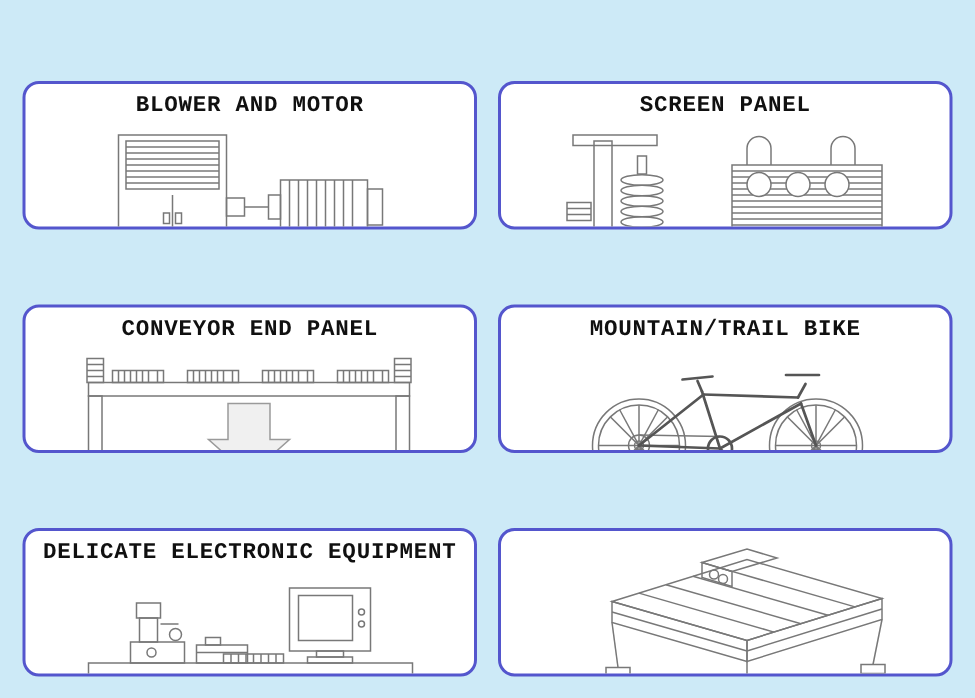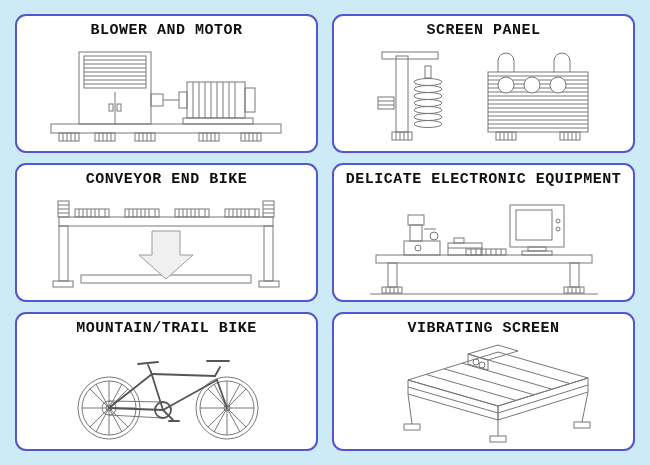--- a/index.html
+++ b/index.html
@@ -20,20 +20,21 @@
     width:620px;height:437px;
   }
   .panel{
     background:#ffffff;
     border:2px solid #5456cd;
     border-radius:11px;
     box-sizing:border-box;
     display:flex;flex-direction:column;align-items:center;
     padding-top:7px;overflow:hidden;
     cursor:pointer;
+    margin-top:40px;
   }
   .panel-title{
     font-size:15px;font-weight:bold;color:#101010;
     letter-spacing:0.5px;white-space:nowrap;
     text-align:center;line-height:1.1;
   }
   .drawing{
     flex:1;width:100%;
     display:flex;align-items:center;justify-content:center;
   }
@@ -156,21 +157,21 @@
             <circle cx="184" cy="43" r="8" class="fillw"></circle>
             <circle cx="210" cy="43" r="8" class="fillw"></circle>
             <use href="#mtB" x="148" y="90"></use>
               <use href="#mtB" x="212" y="90"></use>
           </g>
         </svg>
       </div>
     </div>
 
     <div class="panel">
-      <div class="panel-title">CONVEYOR END BIKE</div>
+      <div class="panel-title">CONVEYOR END PANEL</div>
       <div class="drawing">
         <svg width="272" height="106" viewBox="0 0 272 106">
           <defs>
             <g id="rlC" class="ink">
               <rect x="0" y="0" width="34" height="8"></rect>
               <line x1="4" y1="0" x2="4" y2="8"></line>
                 <line x1="8" y1="0" x2="8" y2="8"></line>
               <line x1="12" y1="0" x2="12" y2="8"></line>
                 <line x1="16" y1="0" x2="16" y2="8"></line>
               <line x1="20" y1="0" x2="20" y2="8"></line>
@@ -195,73 +196,20 @@
             <use href="#rlC" x="144" y="18"></use>
               <use href="#rlC" x="194" y="18"></use>
 
             <rect x="28" y="35" width="9" height="55"></rect>
             <rect x="233" y="35" width="9" height="55"></rect>
             <rect x="50" y="84" width="170" height="8"></rect>
             <rect x="22" y="90" width="20" height="6"></rect>
             <rect x="228" y="90" width="20" height="6"></rect>
           </g>
           <path class="arrow" d="M121 40 h28 v24 h13 l-27 24 -27 -24 h13 z"></path>
-        </svg>
-      </div>
-    </div>
-
-    <div class="panel">
-      <div class="panel-title">DELICATE ELECTRONIC EQUIPMENT</div>
-      <div class="drawing">
-        <svg width="272" height="106" viewBox="0 0 272 106">
-          <defs>
-            <g id="mtE" class="ink">
-              <rect x="0" y="0" width="20" height="6"></rect>
-              <line x1="4" y1="0" x2="4" y2="6"></line>
-                <line x1="8" y1="0" x2="8" y2="6"></line>
-              <line x1="12" y1="0" x2="12" y2="6"></line>
-                <line x1="16" y1="0" x2="16" y2="6"></line>
-            </g>
-          </defs>
-          <g class="ink">
-
-            <rect x="28" y="64" width="216" height="8"></rect>
-            <rect x="40" y="72" width="9" height="24"></rect>
-            <rect x="222" y="72" width="9" height="24"></rect>
-            <use href="#mtE" x="34" y="96"></use>
-              <use href="#mtE" x="216" y="96"></use>
-            <line x1="22" y1="103" x2="250" y2="103"></line>
-
-            <rect x="162" y="14" width="54" height="42"></rect>
-            <rect x="168" y="19" width="36" height="30"></rect>
-            <circle cx="210" cy="30" r="2"></circle>
-              <circle cx="210" cy="38" r="2"></circle>
-            <rect x="180" y="56" width="18" height="4"></rect>
-            <rect x="174" y="60" width="30" height="4"></rect>
-
-            <rect x="118" y="58" width="40" height="6"></rect>
-            <line x1="123" y1="58" x2="123" y2="64"></line>
-              <line x1="128" y1="58" x2="128" y2="64"></line>
-            <line x1="133" y1="58" x2="133" y2="64"></line>
-              <line x1="138" y1="58" x2="138" y2="64"></line>
-            <line x1="143" y1="58" x2="143" y2="64"></line>
-              <line x1="148" y1="58" x2="148" y2="64"></line>
-            <line x1="153" y1="58" x2="153" y2="64"></line>
-
-            <rect x="56" y="50" width="36" height="14"></rect>
-            <rect x="62" y="34" width="12" height="16"></rect>
-            <rect x="60" y="24" width="16" height="10"></rect>
-            <line x1="76" y1="38" x2="88" y2="38"></line>
-            <circle cx="86" cy="45" r="4"></circle>
-              <circle cx="70" cy="57" r="3"></circle>
-
-            <rect x="100" y="52" width="34" height="12"></rect>
-            <line x1="100" y1="57" x2="134" y2="57"></line>
-            <rect x="106" y="47" width="10" height="5"></rect>
-          </g>
         </svg>
       </div>
     </div>
 
     <div class="panel">
       <div class="panel-title">MOUNTAIN/TRAIL BIKE</div>
       <div class="drawing">
         <svg width="272" height="106" viewBox="0 0 272 106">
           <g class="ink">
             <circle cx="78" cy="68" r="31"></circle>
@@ -303,21 +251,73 @@
             <line x1="78" y1="68" x2="121" y2="34"></line>
             <line x1="78" y1="68" x2="132" y2="70"></line>
             <line x1="132" y1="70" x2="142" y2="80"></line>
             <line x1="138" y1="81" x2="148" y2="81"></line>
           </g>
         </svg>
       </div>
     </div>
 
     <div class="panel">
-      <div class="panel-title">VIBRATING SCREEN</div>
+      <div class="panel-title">DELICATE ELECTRONIC EQUIPMENT</div>
+      <div class="drawing">
+        <svg width="272" height="106" viewBox="0 0 272 106">
+          <defs>
+            <g id="mtE" class="ink">
+              <rect x="0" y="0" width="20" height="6"></rect>
+              <line x1="4" y1="0" x2="4" y2="6"></line>
+                <line x1="8" y1="0" x2="8" y2="6"></line>
+              <line x1="12" y1="0" x2="12" y2="6"></line>
+                <line x1="16" y1="0" x2="16" y2="6"></line>
+            </g>
+          </defs>
+          <g class="ink">
+
+            <rect x="28" y="64" width="216" height="8"></rect>
+            <rect x="40" y="72" width="9" height="24"></rect>
+            <rect x="222" y="72" width="9" height="24"></rect>
+            <use href="#mtE" x="34" y="96"></use>
+              <use href="#mtE" x="216" y="96"></use>
+            <line x1="22" y1="103" x2="250" y2="103"></line>
+
+            <rect x="162" y="14" width="54" height="42"></rect>
+            <rect x="168" y="19" width="36" height="30"></rect>
+            <circle cx="210" cy="30" r="2"></circle>
+              <circle cx="210" cy="38" r="2"></circle>
+            <rect x="180" y="56" width="18" height="4"></rect>
+            <rect x="174" y="60" width="30" height="4"></rect>
+
+            <rect x="118" y="58" width="40" height="6"></rect>
+            <line x1="123" y1="58" x2="123" y2="64"></line>
+              <line x1="128" y1="58" x2="128" y2="64"></line>
+            <line x1="133" y1="58" x2="133" y2="64"></line>
+              <line x1="138" y1="58" x2="138" y2="64"></line>
+            <line x1="143" y1="58" x2="143" y2="64"></line>
+              <line x1="148" y1="58" x2="148" y2="64"></line>
+            <line x1="153" y1="58" x2="153" y2="64"></line>
+
+            <rect x="56" y="50" width="36" height="14"></rect>
+            <rect x="62" y="34" width="12" height="16"></rect>
+            <rect x="60" y="24" width="16" height="10"></rect>
+            <line x1="76" y1="38" x2="88" y2="38"></line>
+            <circle cx="86" cy="45" r="4"></circle>
+              <circle cx="70" cy="57" r="3"></circle>
+
+            <rect x="100" y="52" width="34" height="12"></rect>
+            <line x1="100" y1="57" x2="134" y2="57"></line>
+            <rect x="106" y="47" width="10" height="5"></rect>
+          </g>
+        </svg>
+      </div>
+    </div>
+
+    <div class="panel">
       <div class="drawing">
         <svg width="272" height="106" viewBox="0 0 272 106">
           <g class="ink">
 
             <polygon points="60,40 150,12 240,38 150,66"></polygon>
             <line x1="78" y1="34.4" x2="168" y2="60.4"></line>
             <line x1="96" y1="28.8" x2="186" y2="54.8"></line>
             <line x1="114" y1="23.2" x2="204" y2="49.2"></line>
             <line x1="132" y1="17.6" x2="222" y2="43.6"></line>
 

